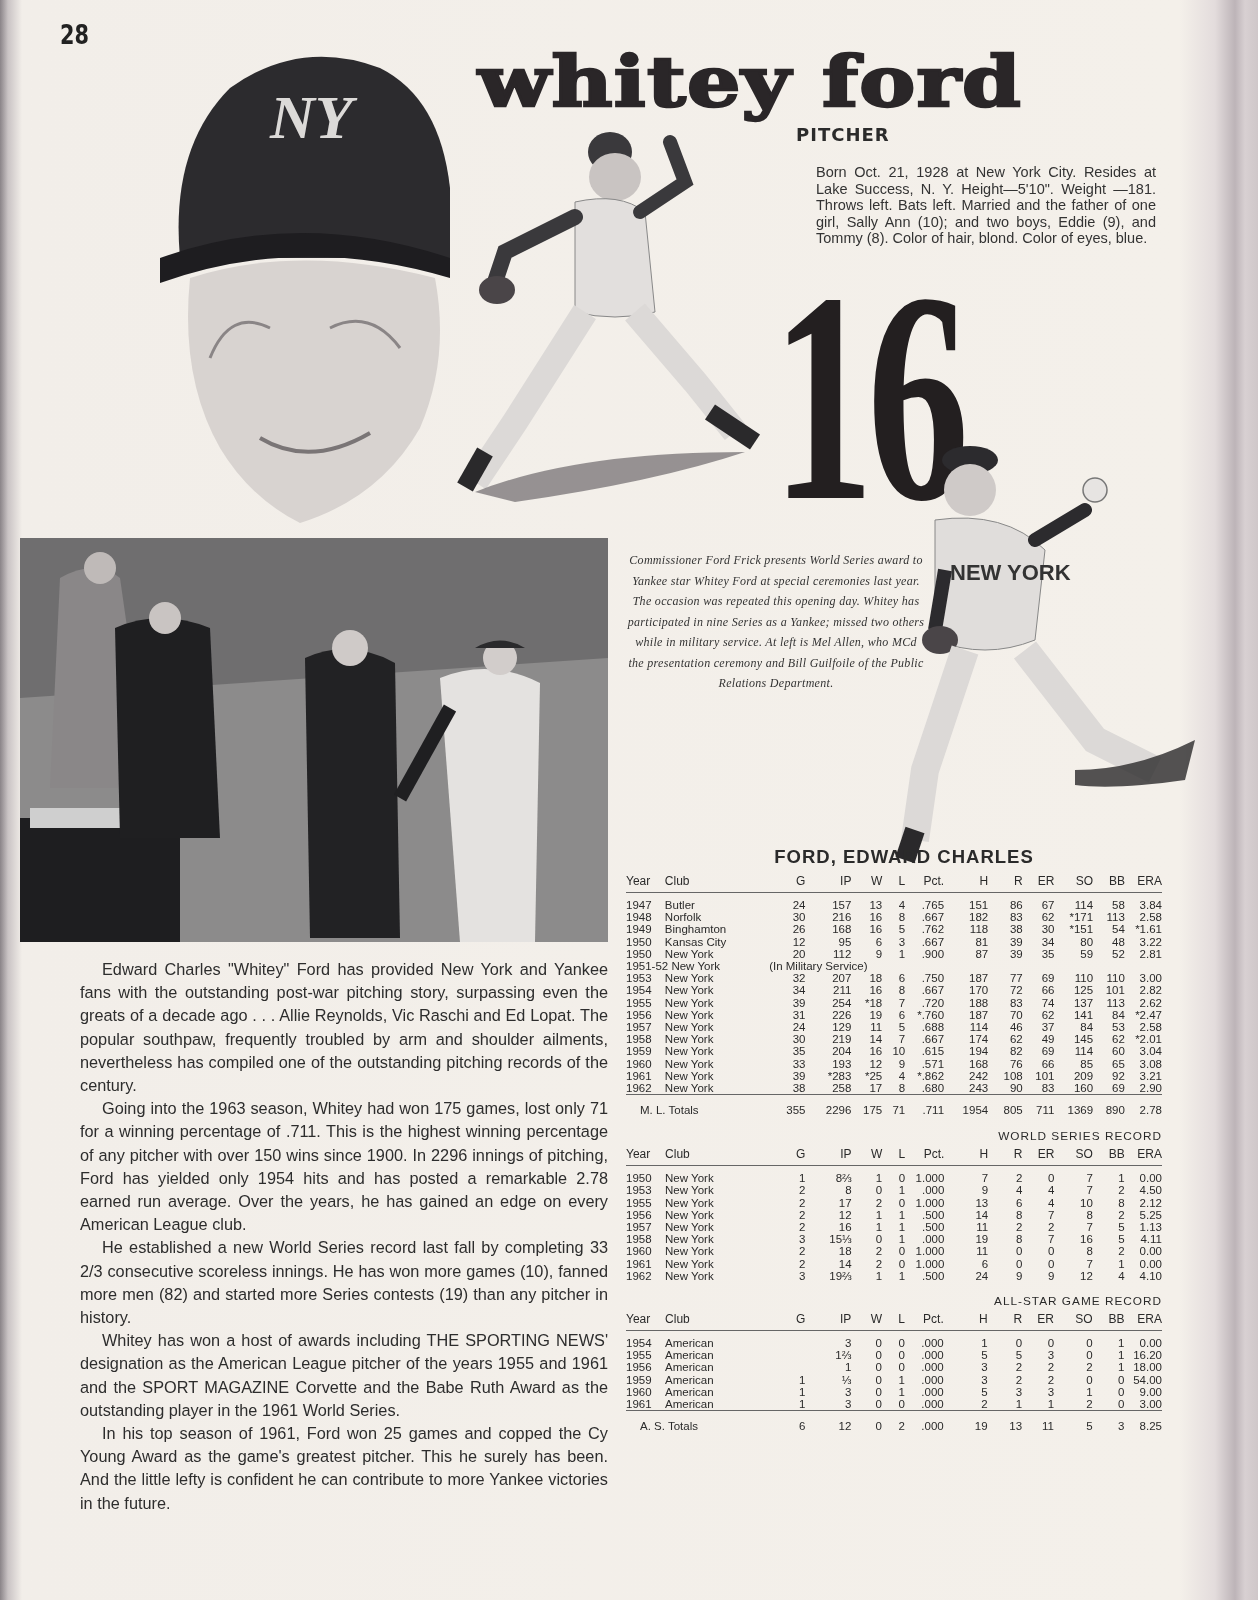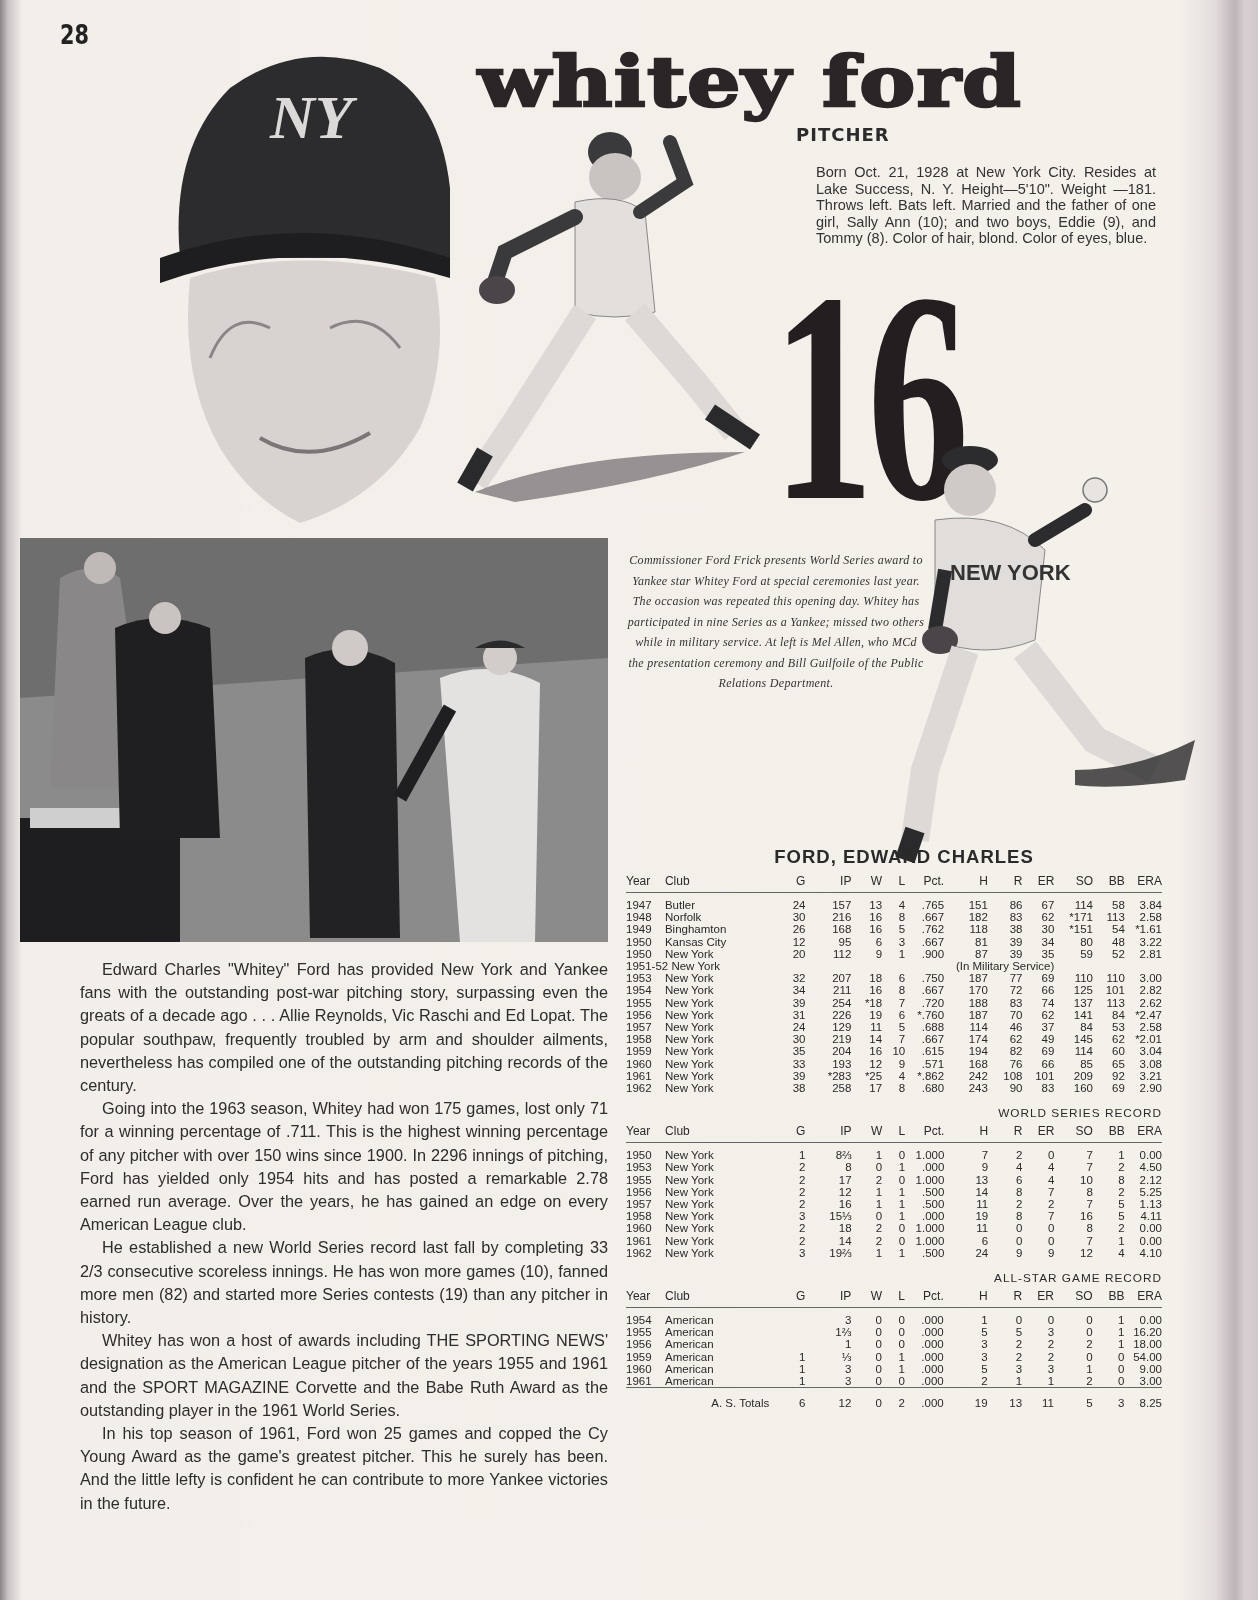--- a/index.html
+++ b/index.html
@@ -20,21 +20,21 @@
   .article p{margin:0;text-indent:22px;}
   .stats{position:absolute;left:626px;top:846px;width:536px;font-size:11.5px;color:#2a2a2a;}
   .stats h2{margin:0 0 6px 0;text-align:center;font-size:18.5px;letter-spacing:1px;font-weight:bold;padding-left:20px;}
   .stats h3{margin:12px 0 4px 0;text-align:right;font-size:11.8px;letter-spacing:1px;font-weight:normal;padding-left:30px;}
   table{border-collapse:collapse;width:536px;}
   th{font-weight:normal;font-size:12px;padding:0 0 4px 0;border-bottom:1.5px solid #666;text-align:right;}
   td{padding:0;line-height:12.2px;text-align:right;white-space:nowrap;}
   th.l,td.l{text-align:left;}
   tr.first td{padding-top:6px;}
   tr.total td{border-top:1.5px solid #666;padding-top:8px;line-height:14px;}
-  td.note{text-align:right;}
+  td.note{text-align:left;}
   col.c-year{width:40px;} col.c-club{width:108px;} col.c-g{width:38px;} col.c-ip{width:48px;} col.c-w{width:32px;} col.c-l{width:24px;} col.c-pct{width:40px;} col.c-h{width:46px;} col.c-r{width:36px;} col.c-er{width:33px;} col.c-so{width:40px;} col.c-bb{width:33px;} col.c-era{width:38px;}
 </style>
 </head>
 <body>
 
 <div class="page">
 
   <div class="page-num">28</div>
 
   <svg class="head-photo" viewBox="0 0 310 498">
@@ -372,20 +372,34 @@
             <td>258</td>
             <td>17</td>
             <td>8</td>
             <td>.680</td>
             <td>243</td>
             <td>90</td>
             <td>83</td>
             <td>160</td>
             <td>69</td>
             <td>2.90</td>
+          </tr>
+          <tr class="total">
+            <td class="l" colspan="2" style="padding-left: 14px;">M. L. Totals</td>
+            <td>355</td>
+            <td>2296</td>
+            <td>175</td>
+            <td>71</td>
+            <td>.711</td>
+            <td>1954</td>
+            <td>805</td>
+            <td>711</td>
+            <td>1369</td>
+            <td>890</td>
+            <td>2.78</td>
           </tr>
         </tbody>
     </table>
 
     <h3>WORLD SERIES RECORD</h3>
     <table id="t-ws">
       <colgroup>
           <col class="c-year">
           <col class="c-club">
           <col class="c-g">
@@ -675,21 +689,21 @@
             <td>0</td>
             <td>.000</td>
             <td>2</td>
             <td>1</td>
             <td>1</td>
             <td>2</td>
             <td>0</td>
             <td>3.00</td>
           </tr>
           <tr class="total">
-            <td class="l" colspan="2" style="padding-left: 14px; text-align: right;">A. S. Totals</td>
+            <td class="l" colspan="2" style="padding-left: 14px;">A. S. Totals</td>
             <td>6</td>
             <td>12</td>
             <td>0</td>
             <td>2</td>
             <td>.000</td>
             <td>19</td>
             <td>13</td>
             <td>11</td>
             <td>5</td>
             <td>3</td>

